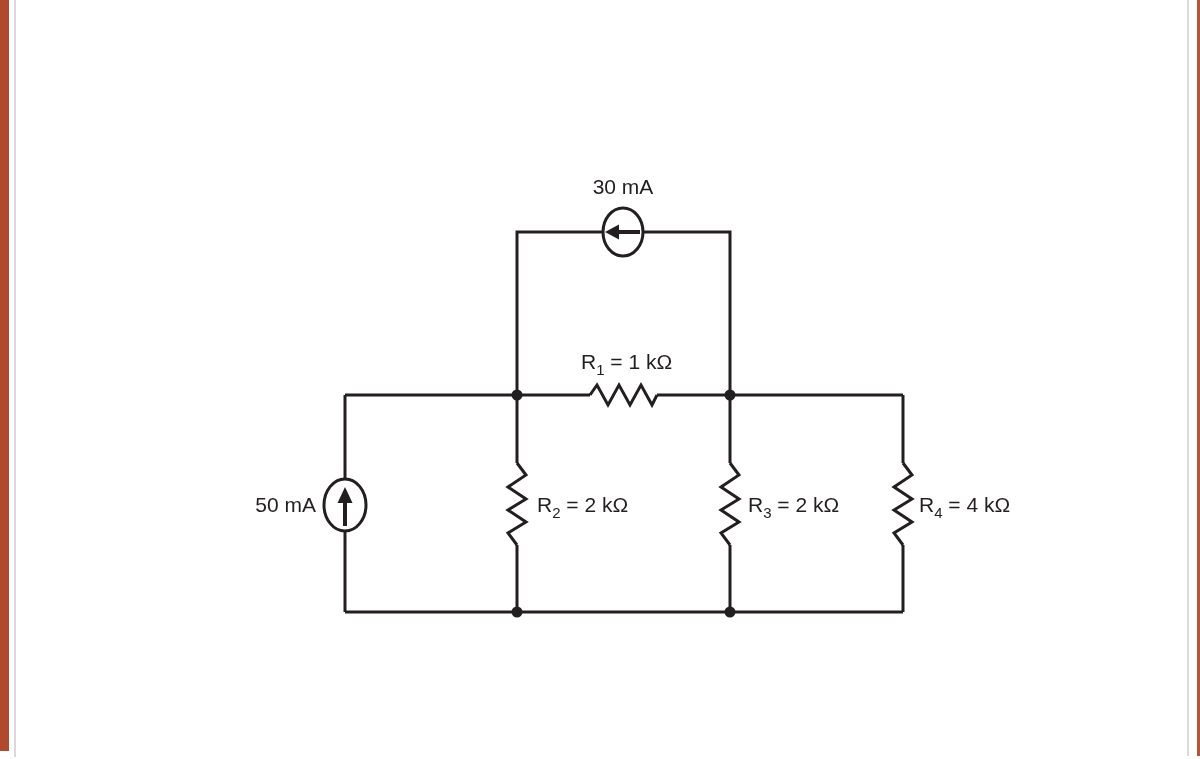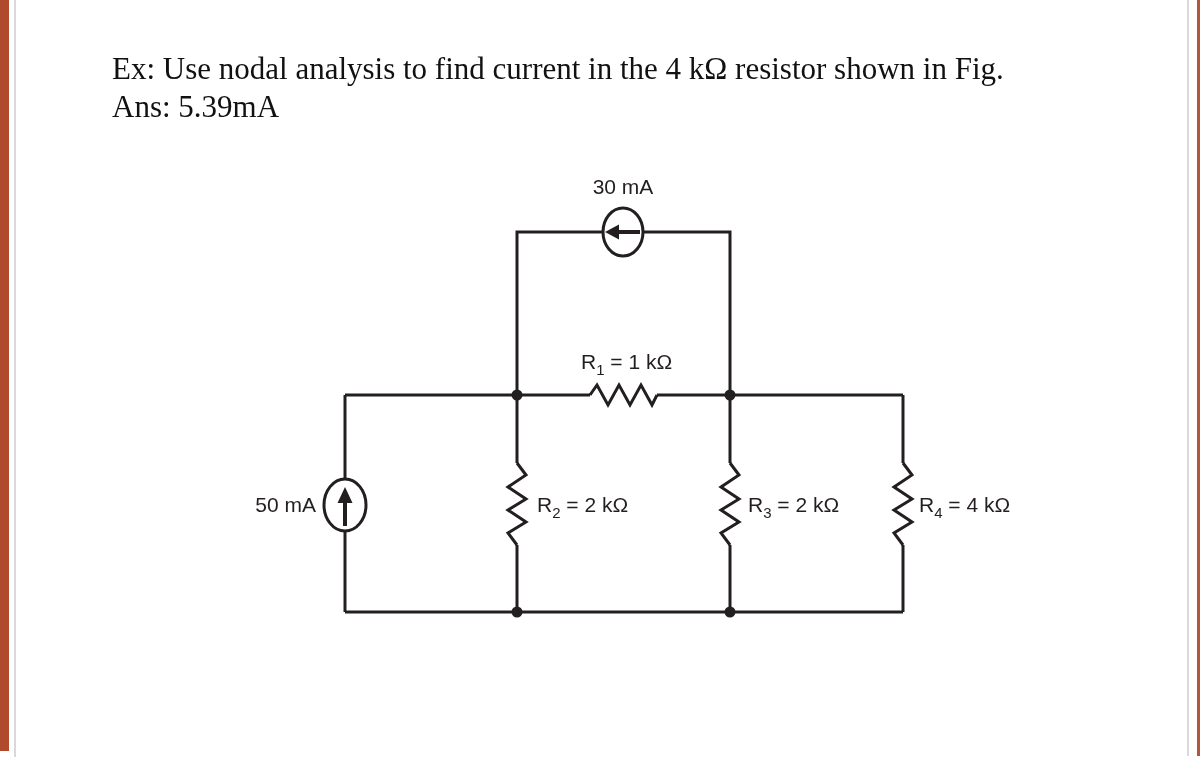--- a/index.html
+++ b/index.html
@@ -53,24 +53,20 @@
 </head>
 <body>
 
 <div class="page">
 
   <div class="accent-bar-left"></div>
   <div class="page-edge-left"></div>
   <div class="page-edge-right"></div>
   <div class="accent-line-right"></div>
 
-  <div class="problem-text">
-    <div>Ex: Use nodal analysis to find current in the 4 kΩ resistor shown in Fig.</div>
-    <div>Ans: 5.39mA</div>
-  </div>
 
   <svg class="circuit-svg" width="1200" height="759" viewBox="0 0 1200 759">
 
     <path class="wire" d="M517,395 L517,232 L730,232 L730,395"></path>
 
     <path class="wire" d="M345,395 L590,395"></path>
     <polyline class="wire" points="590,395 597,385 608,405 619,385 630,405 641,385 652,405 657,395"></polyline>
     <path class="wire" d="M657,395 L903,395"></path>
 
     <path class="wire" d="M345,612 L903,612"></path>

